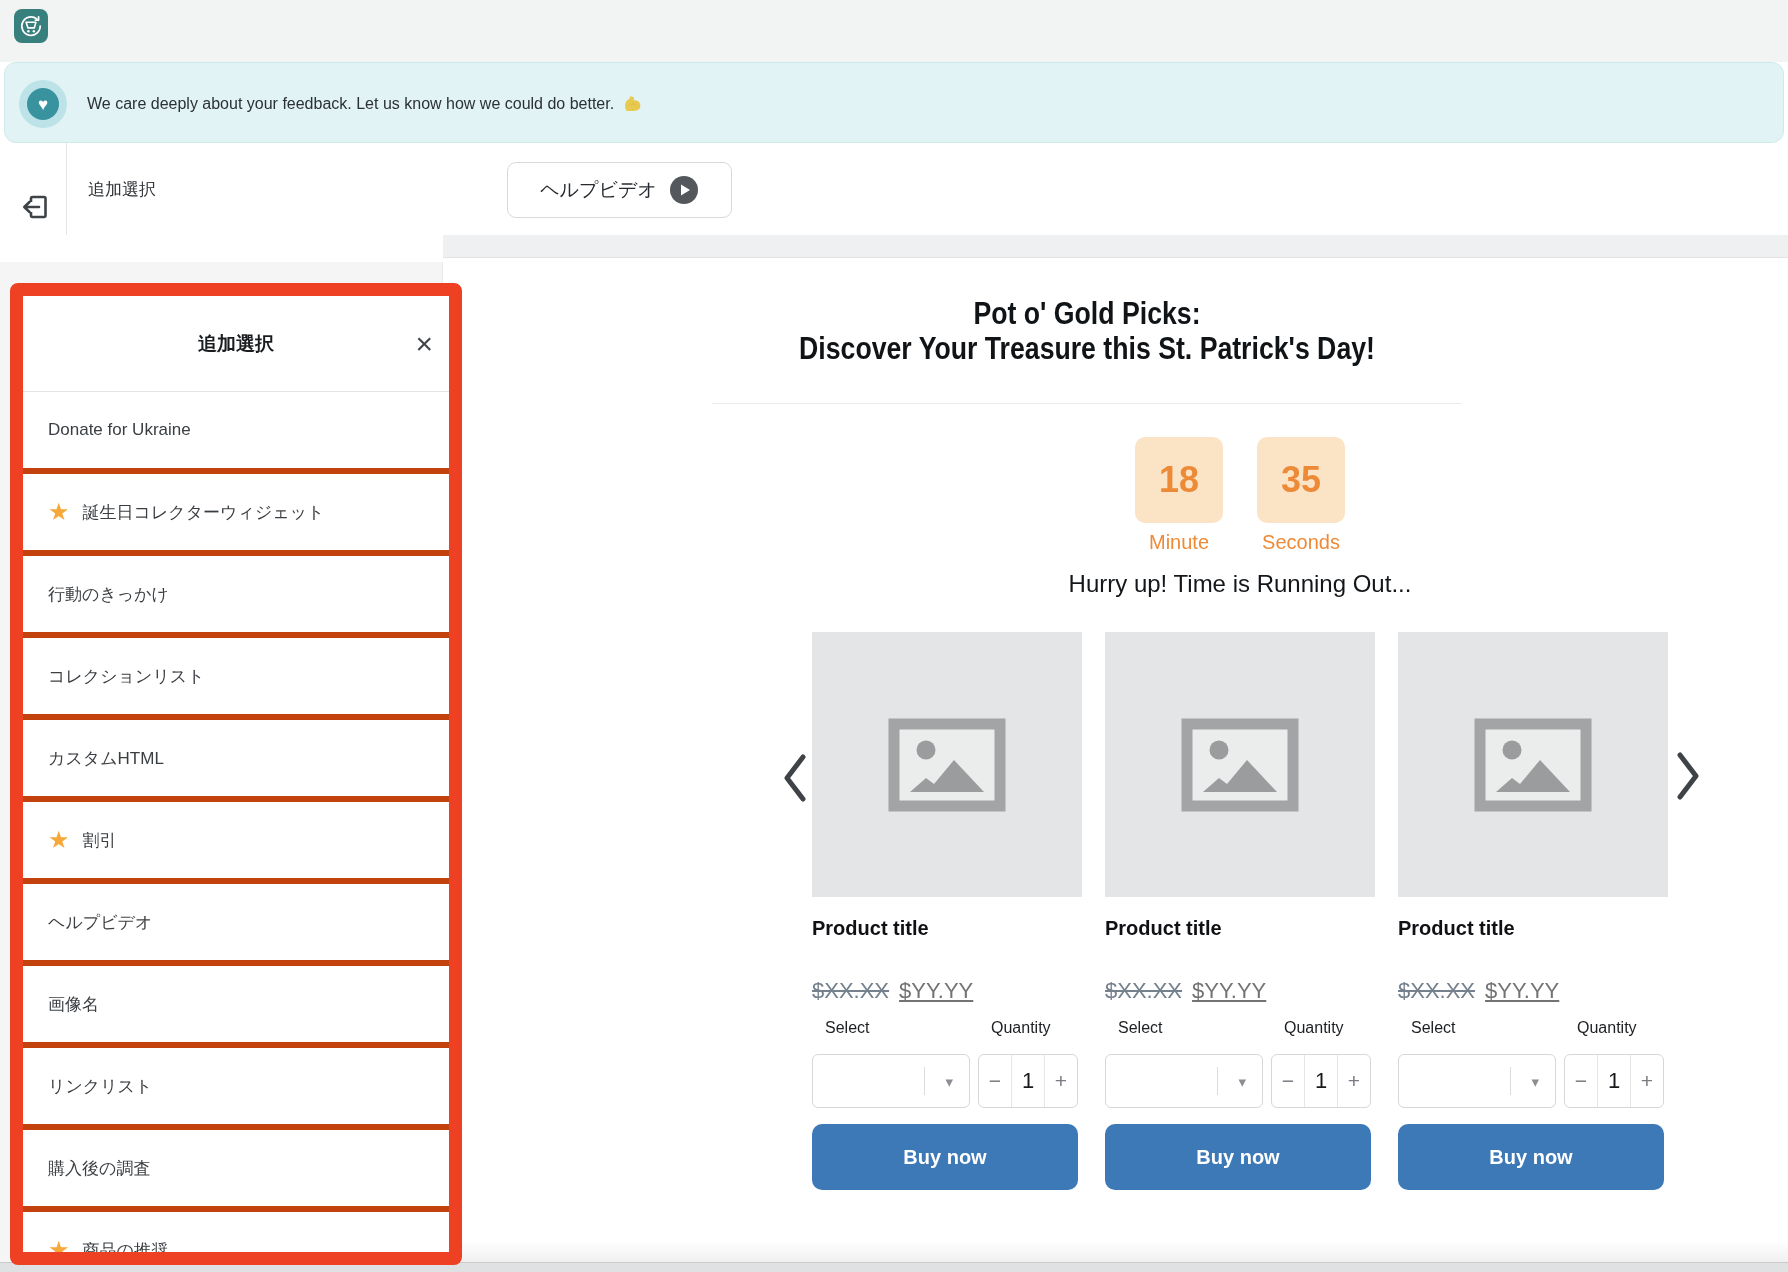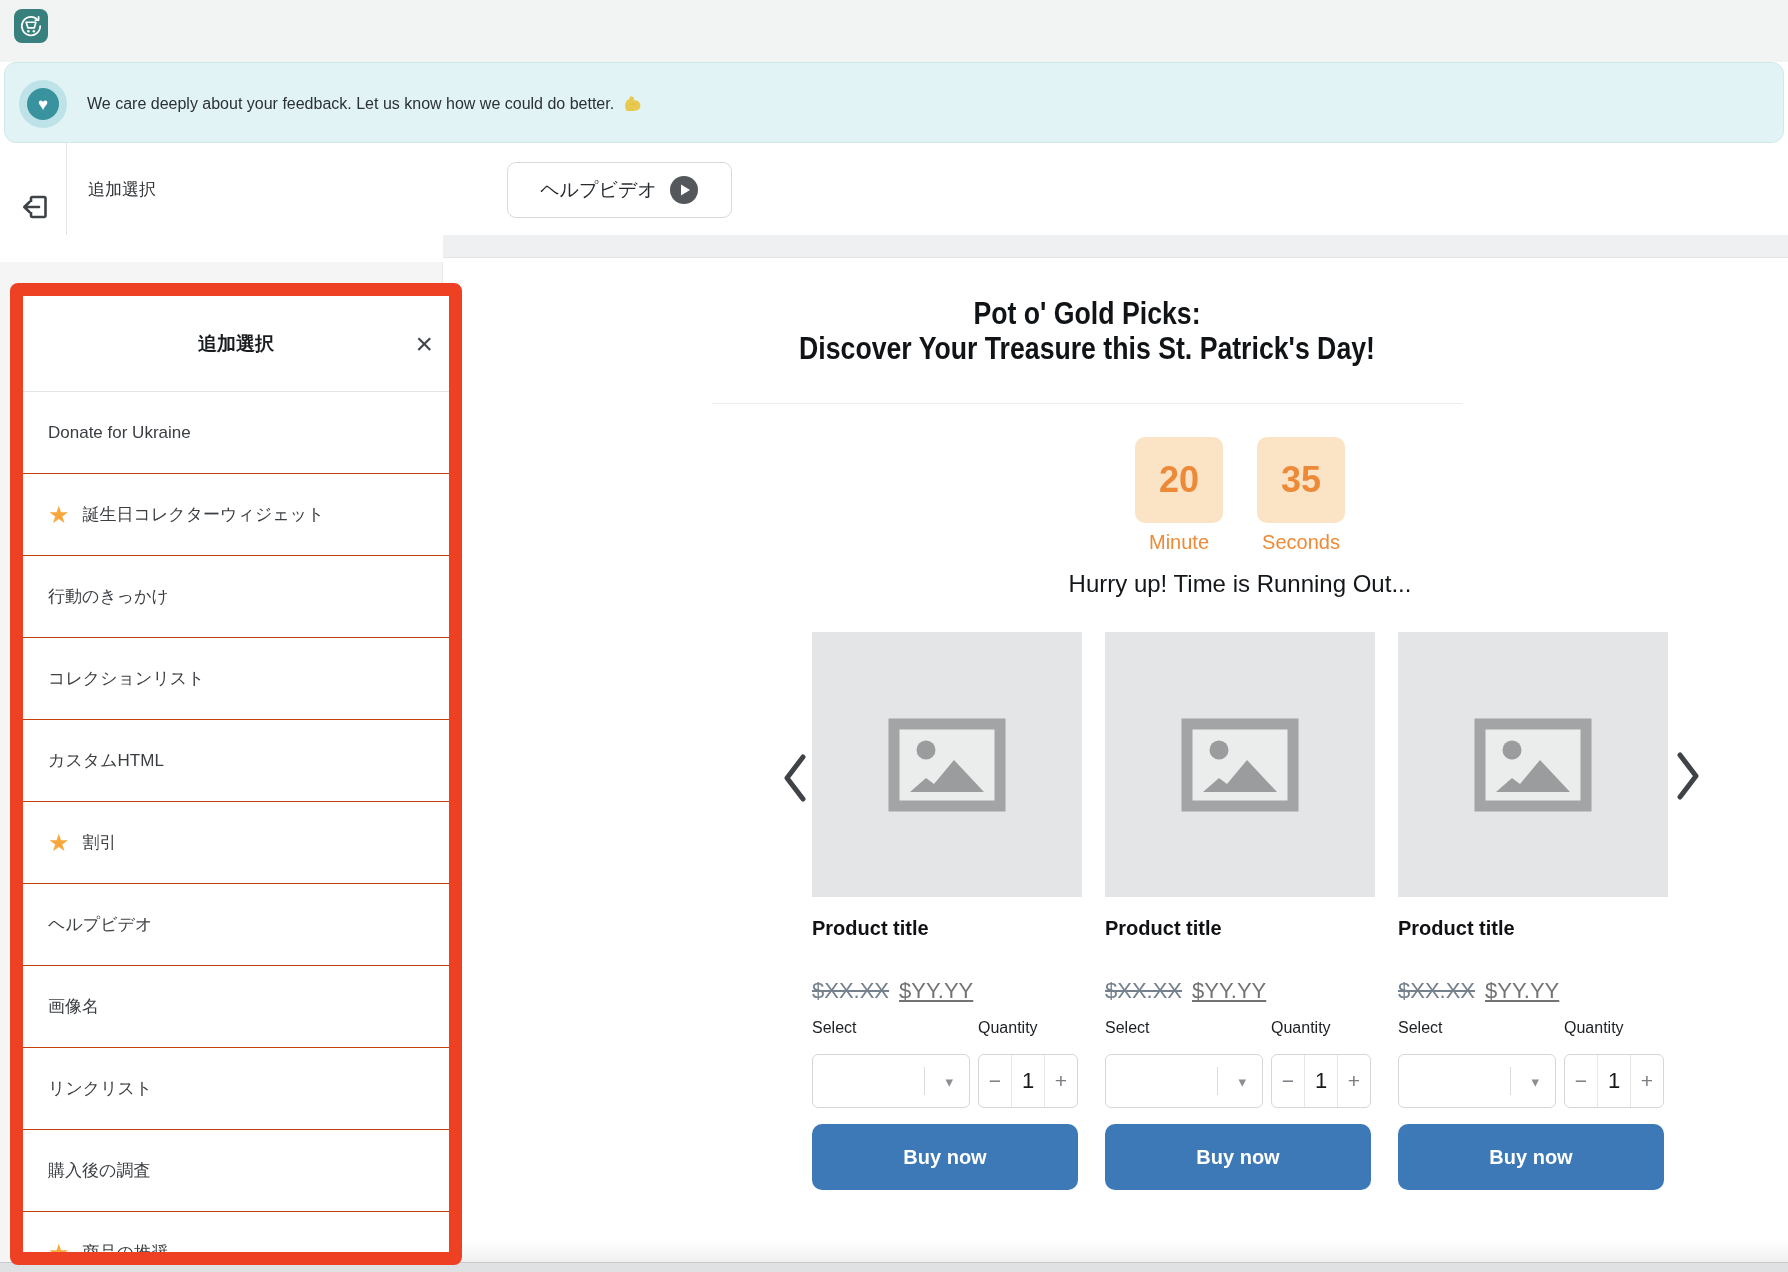--- a/index.html
+++ b/index.html
@@ -50,21 +50,21 @@
   
   .sidebar{position:absolute;left:10px;top:283px;width:452px;height:982px;background:#fff;
     border:13px solid #ee4023;border-radius:8px;z-index:5;overflow:hidden;}
   .sb-header{position:relative;height:96px;display:flex;align-items:center;justify-content:center;
     border-bottom:1px solid #e3e4e6;}
   .sb-title{font-size:19px;font-weight:bold;color:#1a1d20;}
   .sb-close{position:absolute;right:16px;top:50%;transform:translateY(-50%);font-size:30px;
     color:#43474b;line-height:1;cursor:pointer;}
   .sb-list{height:860px;overflow:hidden;}
   .sb-item{height:82px;display:flex;align-items:center;padding-left:25px;
-    border-bottom:1px solid #c2410c;font-size:17px;color:#3a3e42;cursor:pointer;background:#fff;}
+    border-bottom:6px solid #c2410c;font-size:17px;color:#3a3e42;cursor:pointer;background:#fff;}
   .sb-item .star{color:#f6a83a;font-size:24px;margin-right:13px;line-height:1;}
 
   
   .pv-title{position:absolute;left:269px;top:38px;width:750px;text-align:center;
     font-size:31px;line-height:35px;font-weight:bold;color:#111417;
     transform:scaleX(0.86);transform-origin:center top;}
   .pv-divider{position:absolute;left:269px;top:145px;width:750px;height:1px;background:#ececee;}
 
   .cd-row{position:absolute;left:692px;top:179px;display:flex;gap:34px;}
   .cd-box{width:88px;height:86px;border-radius:10px;background:#fbe3c6;
@@ -81,21 +81,21 @@
   .arrow-right{left:1232px;top:492px;}
 
   .cards{position:absolute;left:369px;top:374px;width:856px;display:flex;gap:23px;}
   .card{width:270px;}
   .ph{width:270px;height:265px;background:#e4e5e6;display:flex;align-items:center;justify-content:center;}
   .p-title{margin-top:20px;font-size:20px;font-weight:bold;color:#101114;}
   .p-price{margin-top:38px;display:flex;gap:10px;align-items:baseline;font-size:22px;}
   .p-old{color:#75818d;text-decoration:line-through;}
   .p-new{color:#737373;text-decoration:underline;}
   .p-labels{margin-top:15px;width:266px;display:flex;font-size:16px;font-weight:500;color:#1c1f23;}
-  .p-labels .lab-select{width:166px;}
+  .p-labels .lab-select{width:166px;margin-left:13px;}
   .p-controls{margin-top:17px;width:266px;display:flex;gap:8px;}
   .p-select{position:relative;width:158px;height:54px;border:1px solid #d6d7d9;border-radius:6px;
     background:#fff;cursor:pointer;}
   .p-select .sep{position:absolute;right:44px;top:12px;bottom:12px;width:1px;background:#dcdcde;}
   .p-select .caret{position:absolute;right:16px;top:50%;transform:translateY(-50%);
     color:#8b8f94;font-size:15px;line-height:1;}
   .p-qty{width:100px;height:54px;border:1px solid #d6d7d9;border-radius:6px;display:flex;
     align-items:stretch;background:#fff;}
   .p-qty .q-btn{width:32px;display:flex;align-items:center;justify-content:center;
     color:#7a7e83;font-size:21px;cursor:pointer;}
@@ -160,21 +160,21 @@
   <div class="canvas-strip"></div>
 
   <div class="canvas">
     <div class="pv-title">
       <div>Pot o' Gold Picks:</div>
       <div>Discover Your Treasure this St. Patrick's Day!</div>
     </div>
     <div class="pv-divider"></div>
 
     <div class="cd-row">
-      <div class="cd-box">20</div>
+      <div class="cd-box">18</div>
       <div class="cd-box">35</div>
     </div>
     <div class="cd-labels">
       <div class="cd-label">Minute</div>
       <div class="cd-label wide">Seconds</div>
     </div>
 
     <div class="pv-hurry">Hurry up! Time is Running Out...</div>
 
     <div class="carousel-arrow arrow-left">

